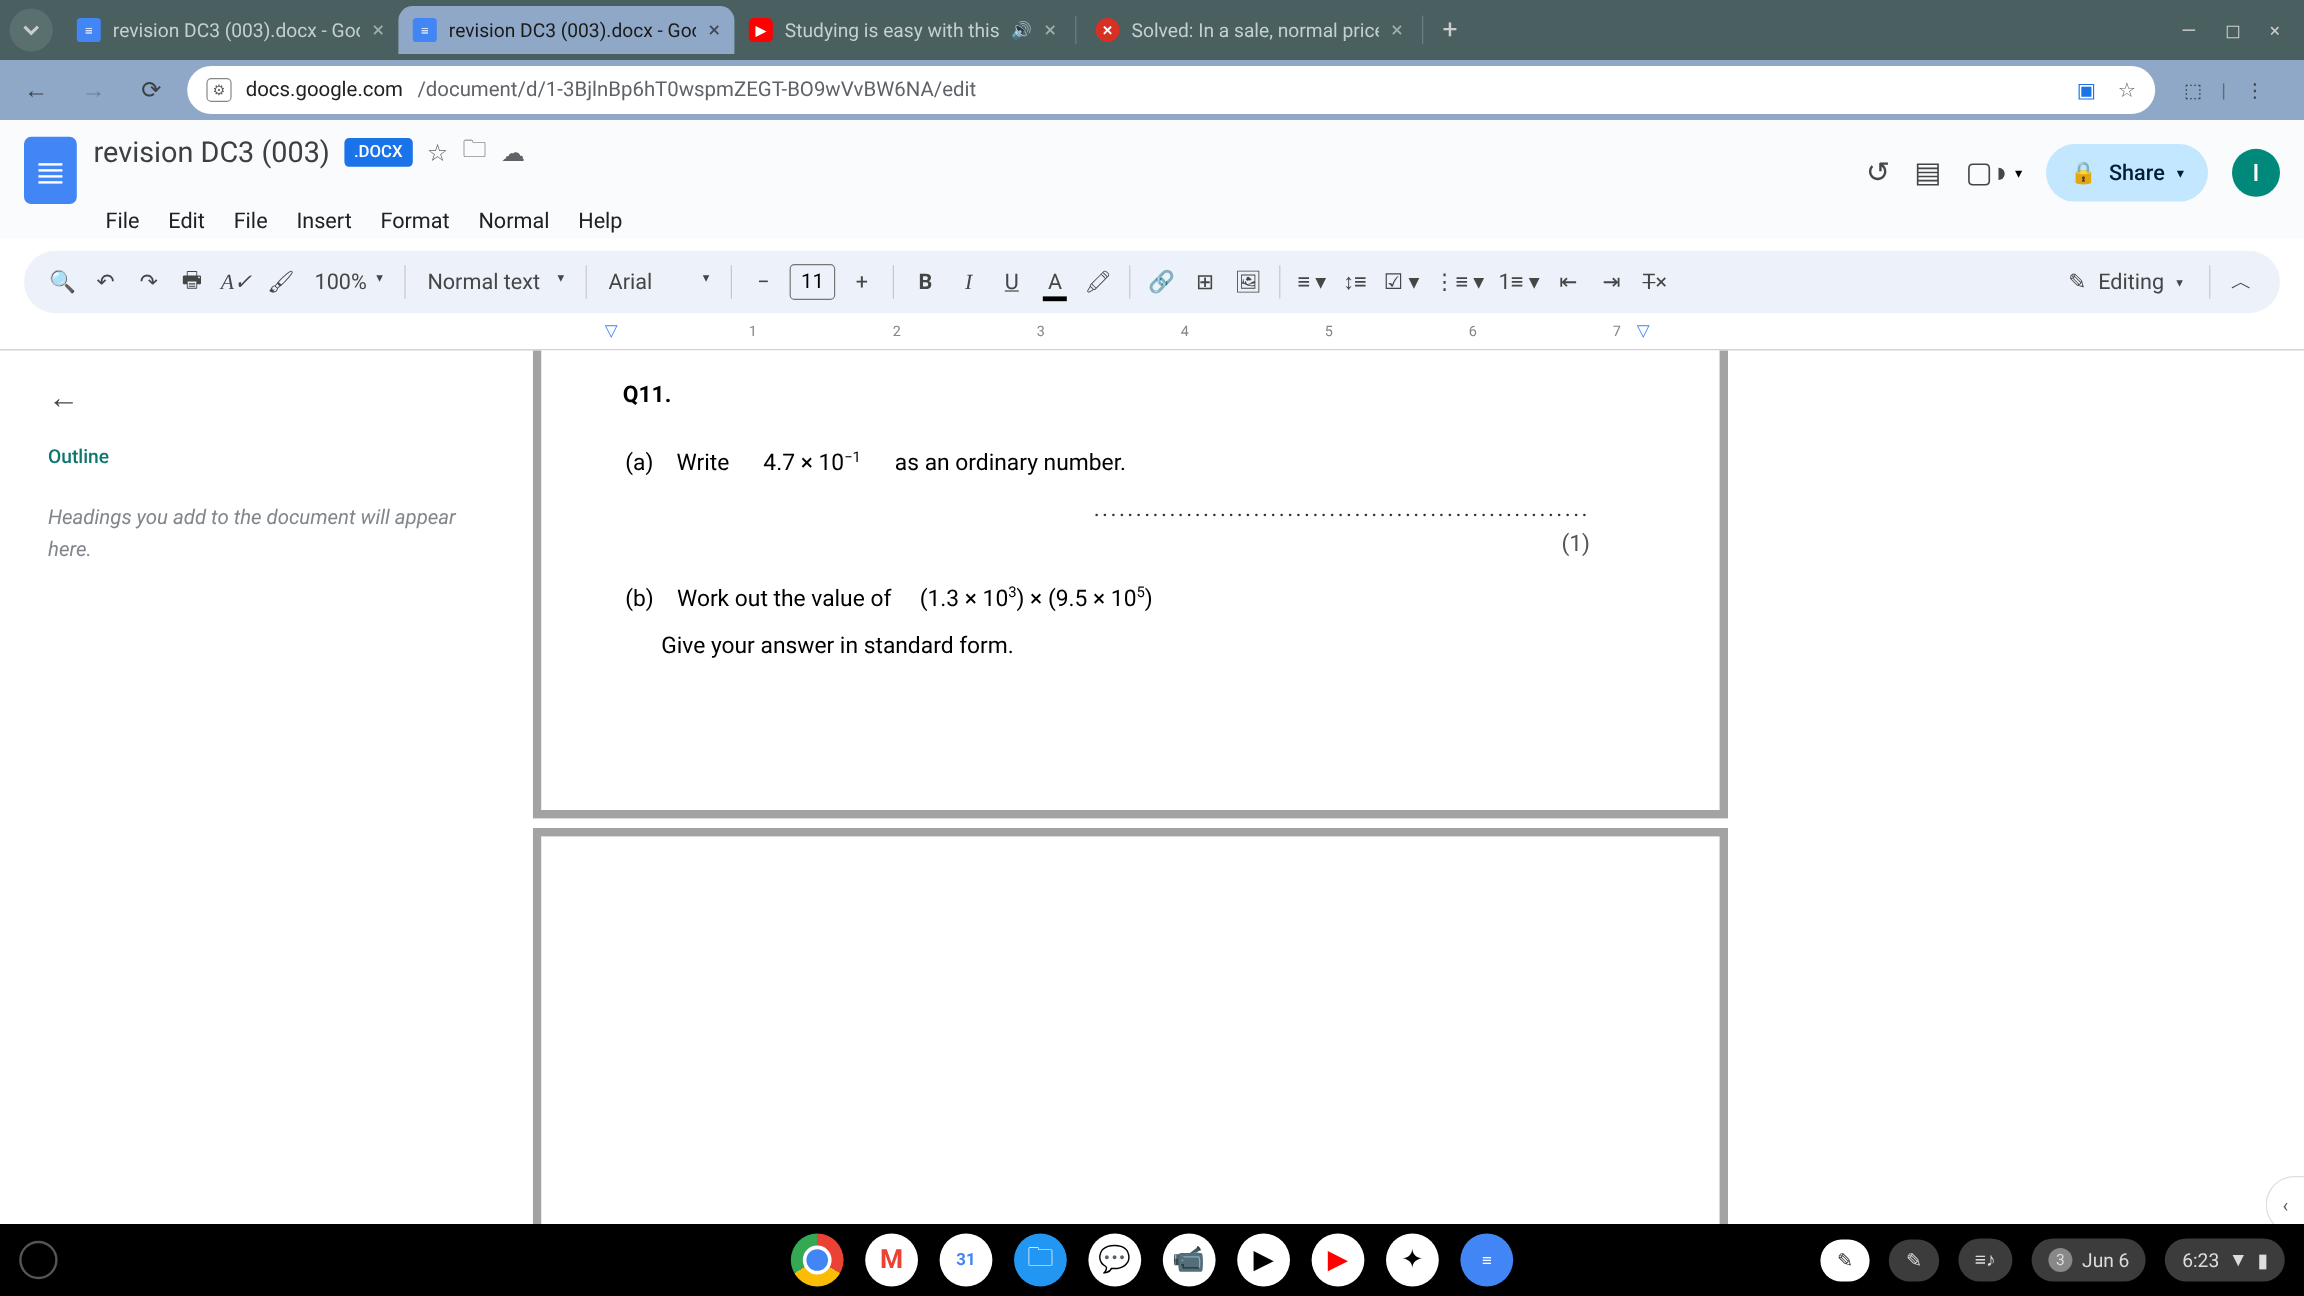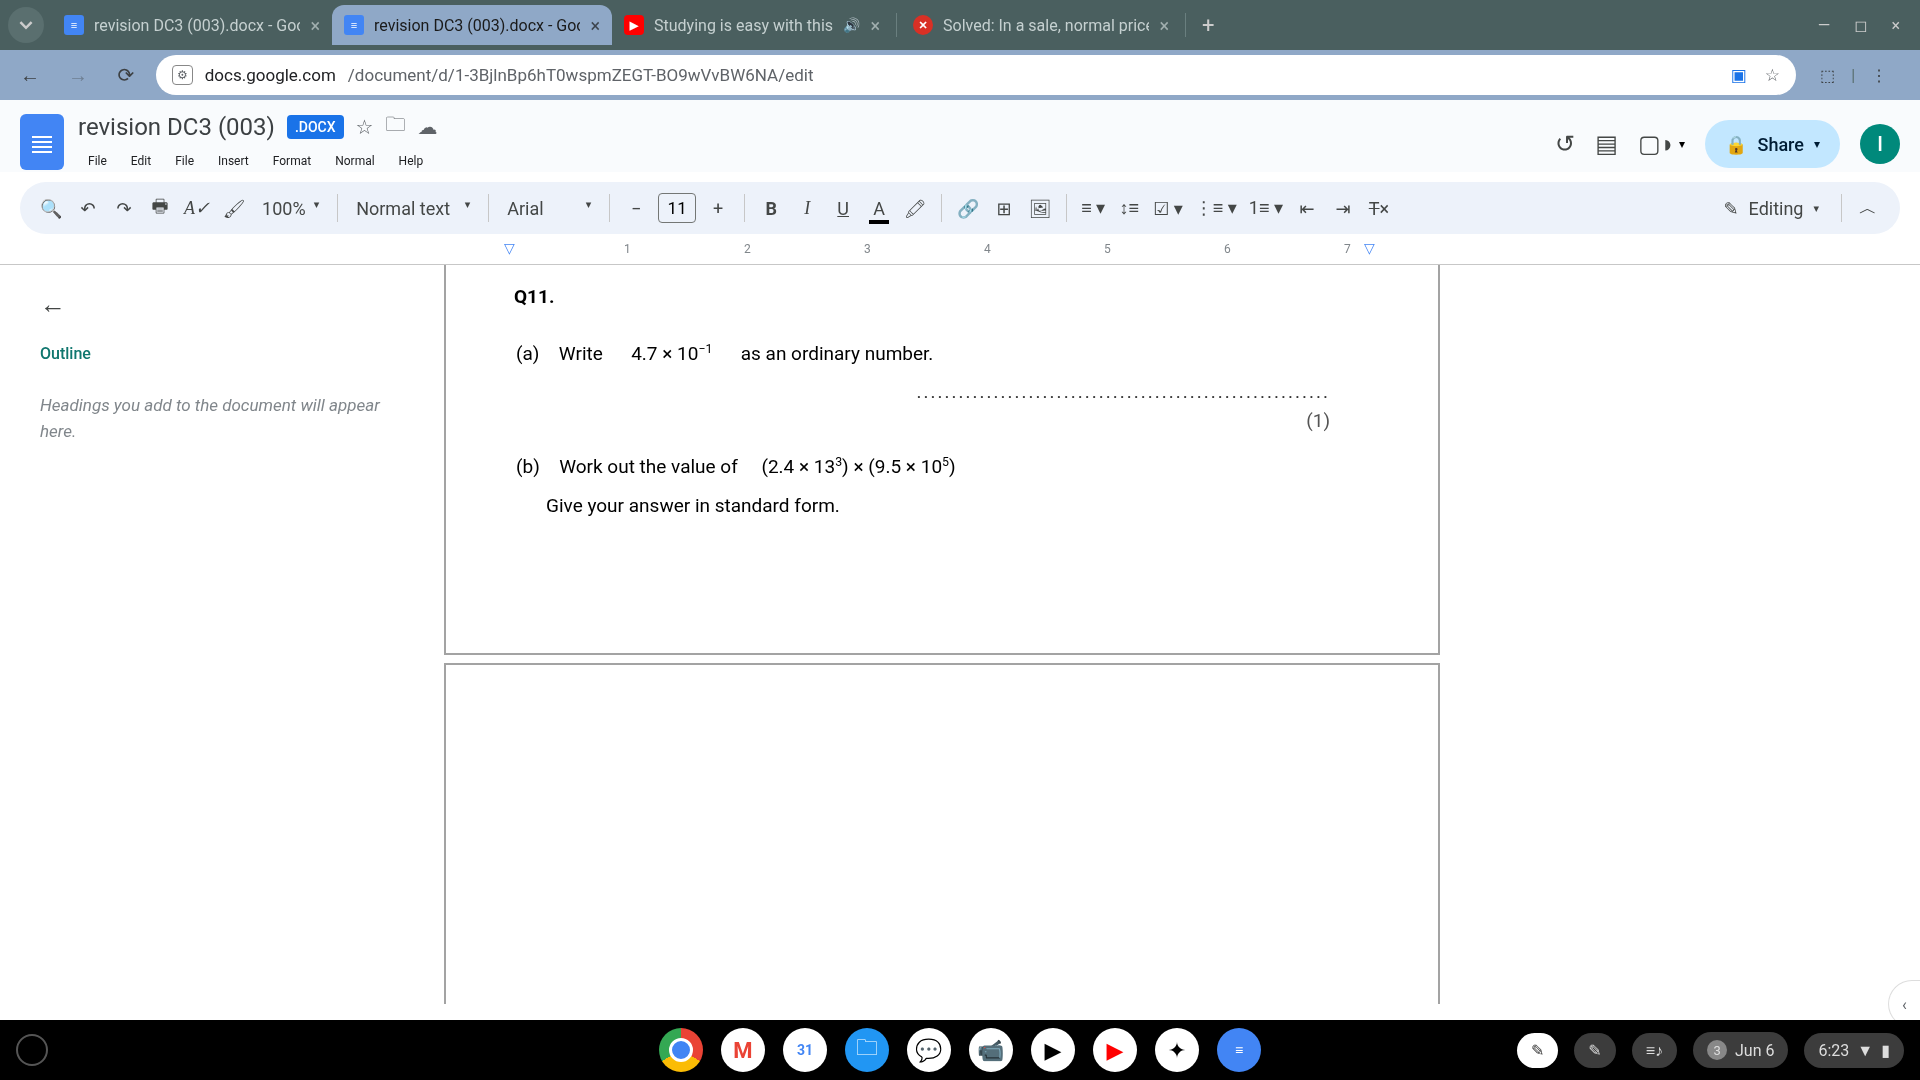--- a/index.html
+++ b/index.html
@@ -31,21 +31,21 @@
 
 .docs-header { background: #f9fbfd; padding: 10px 20px 0 20px; display: flex; align-items: flex-start; gap: 14px; }
 .docs-logo { width: 44px; height: 56px; background: #4285f4; border-radius: 6px; display: flex; align-items: center; justify-content: center; color: white; position: relative; margin-top: 4px; }
 .docs-logo::after { content: ''; position: absolute; width: 20px; height: 2px; background: white; box-shadow: 0 5px 0 white, 0 10px 0 white, 0 -5px 0 white; }
 .docs-title-area { flex: 1; }
 .docs-title-row { display: flex; align-items: center; gap: 12px; }
 .docs-title { font-size: 24px; color: #3c4043; }
 .docx-badge { background: #1a73e8; color: white; font-size: 14px; font-weight: 500; padding: 4px 8px; border-radius: 4px; }
 .title-icon { color: #5f6368; font-size: 20px; }
 .docs-menus { display: flex; gap: 4px; margin-top: 6px; }
-.menu-item { padding: 4px 10px; font-size: 12px; color: #202124; border-radius: 4px; }
+.menu-item { padding: 4px 10px; font-size: 18px; color: #202124; border-radius: 4px; margin-top: 20px; }
 .header-right { display: flex; align-items: center; gap: 20px; margin-top: 10px; }
 .hr-icon { color: #444746; font-size: 24px; }
 .meet-btn { display: flex; align-items: center; gap: 4px; }
 .share-btn { background: #c2e7ff; border-radius: 40px; height: 48px; display: flex; align-items: center; padding: 0 20px; gap: 10px; color: #001d35; font-size: 18px; font-weight: 500; }
 .avatar { width: 40px; height: 40px; border-radius: 50%; background: #00897b; color: white; display: flex; align-items: center; justify-content: center; font-size: 20px; font-weight: 500; }
 
 
 .toolbar { background: #edf2fa; margin: 10px 20px 0 20px; border-radius: 30px; height: 52px; display: flex; align-items: center; padding: 0 16px; gap: 4px; font-size: 18px; color: #444746; }
 .tb-btn { min-width: 32px; height: 36px; display: flex; align-items: center; justify-content: center; padding: 0 4px; border-radius: 4px; }
 .tb-sep { width: 1px; height: 28px; background: #c7c7c7; margin: 0 6px; }
@@ -64,21 +64,21 @@
 .ruler-indent { position: absolute; top: -2px; left: 60px; color: #4285f4; font-size: 14px; }
 
 
 .main-wrap { display: flex; height: calc(1080px - 340px); border-top: 1px solid #c7c7c7; margin-top: 2px; }
 .outline-panel { width: 444px; padding: 24px 40px; }
 .outline-back { font-size: 26px; color: #444746; margin-bottom: 24px; }
 .outline-label { font-size: 16px; font-weight: 500; color: #0f766e; margin-bottom: 30px; }
 .outline-hint { font-size: 17px; color: #80868b; font-style: italic; line-height: 1.5; }
 
 .page-area { flex: 1; position: relative; overflow: hidden; }
-.page { position: absolute; background: #fff; border: 2px solid #a3a3a3; width: 996px; }
+.page { position: absolute; background: #fff; border: 7px solid #a3a3a3; width: 996px; }
 .page1 { top: -120px; left: 0; height: 510px; padding: 0 68px; }
 .page2 { top: 398px; left: 0; height: 500px; padding: 80px 68px 0 68px; }
 
 .doc-content { font-family: Arial, sans-serif; color: #000; font-size: 19px; line-height: 1.5; }
 .q-label { font-weight: bold; margin-top: 136px; margin-bottom: 28px; }
 .q-part { margin-bottom: 10px; margin-left: 2px; }
 .answer-line { text-align: right; letter-spacing: 2px; color: #333; margin-right: 40px; margin-top: 6px; }
 .marks { text-align: right; color: #555; margin-right: 40px; margin-bottom: 18px; }
 sup { font-size: 0.65em; vertical-align: super; }
 
@@ -273,21 +273,21 @@
         <div class="q-label">Q11.</div>
         <div class="q-part">
           <span>(a) Write</span>&nbsp;&nbsp;&nbsp;&nbsp;&nbsp;
           <span>4.7 × 10</span><sup>−1</sup>&nbsp;&nbsp;&nbsp;&nbsp;&nbsp;
           <span>as an ordinary number.</span>
         </div>
         <div class="answer-line">...........................................................</div>
         <div class="marks">(1)</div>
         <div class="q-part">
           <span>(b) Work out the value of</span>&nbsp;&nbsp;&nbsp;&nbsp;
-          <span>(2.4 × 13</span><sup>3</sup><span>) × (9.5 × 10</span><sup>5</sup><span>)</span>
+          <span>(1.3 × 10</span><sup>3</sup><span>) × (9.5 × 10</span><sup>5</sup><span>)</span>
         </div>
         <div class="q-part" style="margin-left:32px">Give your answer in standard form.</div>
       </div>
     </div>
     <div class="page page2">
       <div class="doc-content">
         <div style="height:260px"></div>
 
       </div>
     </div>

